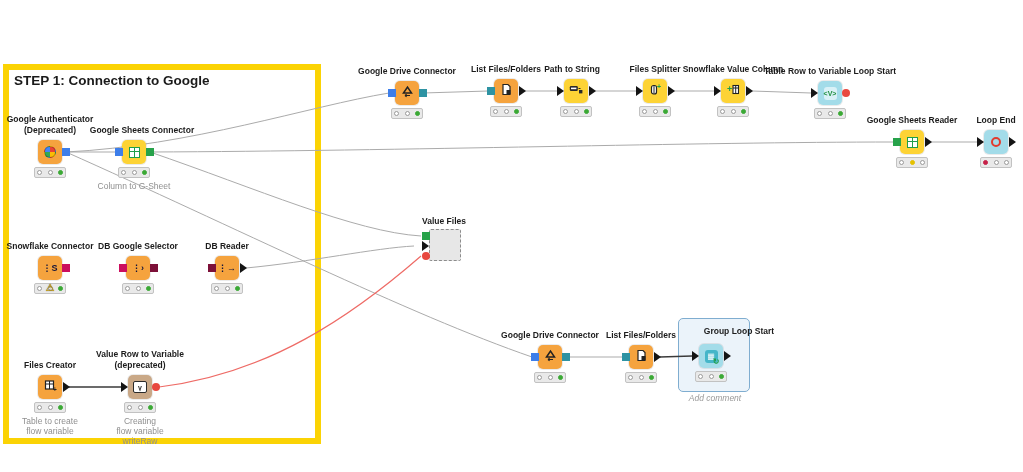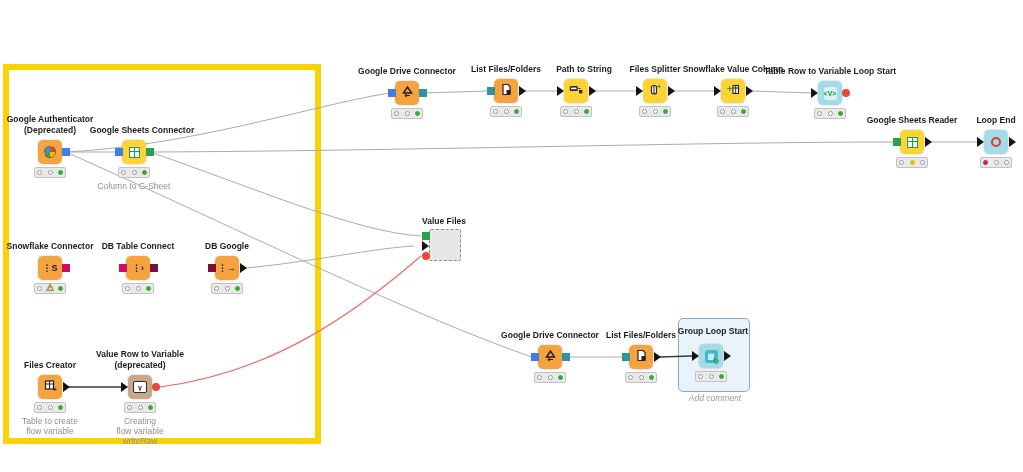--- a/index.html
+++ b/index.html
@@ -42,22 +42,23 @@
   .vloopicon{width:13px;height:13px;border-radius:3px;background:#d9f1f7;color:#1e8e3e;font-weight:bold;
              font-size:7px;display:flex;align-items:center;justify-content:center;}
   .tr2vicon{width:12px;height:10px;border:1.4px solid #2a2a2a;border-radius:2px;background:#fff;
             color:#2a2a2a;font-size:7px;font-weight:bold;display:flex;align-items:center;justify-content:center;}
 </style>
 </head>
 <body>
 
 <div id="canvas" style="width: 1023px; height: 472px;">
     <div class="step-box" style="left: 3px; top: 64px; width: 306px; height: 368px; border: 6px solid rgb(251, 211, 4);"></div>
+    <div class="step-title" style="left: 14px; top: 73px;">STEP 1: Connection to Google</div>
     <div class="group-box" style="left: 678px; top: 318px; width: 70px; height: 72px; background: rgb(235, 243, 250); border-color: rgb(127, 173, 208);"></div>
-    <div class="group-label" style="left: 713px; top: 326px;">Group Loop Start</div>
+    <div class="group-label" style="left: 739px; top: 326px;">Group Loop Start</div>
     <div class="add-comment" style="left: 715px; top: 393px;">Add comment</div>
     <svg id="wires" width="1023" height="472">
       <path d="M66,152 L116,152" fill="none" stroke="#ababab" stroke-width="1"></path>
       <path d="M66,152 C190,146 310,106 389,93" fill="none" stroke="#ababab" stroke-width="1"></path>
       <path d="M66,152 C230,225 410,315 532,357" fill="none" stroke="#ababab" stroke-width="1"></path>
       <path d="M150,152 C400,151 700,142 894,142" fill="none" stroke="#ababab" stroke-width="1"></path>
       <path d="M150,152 C255,188 355,232 421,236" fill="none" stroke="#ababab" stroke-width="1"></path>
       <path d="M246,268 C310,262 375,248 414,246" fill="none" stroke="#ababab" stroke-width="1"></path>
       <path d="M159,387 C268,374 352,316 421,256" fill="none" stroke="#ee6b66" stroke-width="1.2"></path>
       <path d="M423,93 L488,91" fill="none" stroke="#ababab" stroke-width="1"></path>
@@ -138,21 +139,21 @@
     <div class="node" style="left: 564px; top: 79px; background: rgb(253, 211, 53);">
       <div><svg width="14" height="13">
           <rect x="0.8" y="3" width="8" height="5" rx="1.2" fill="#2a2a2a"></rect>
           <rect x="2" y="4.6" width="5.4" height="1.6" fill="#fff"></rect>
           <path d="M9.5,5.5 h2" stroke="#222" stroke-width="1"></path>
           <rect x="10" y="7" width="3.4" height="3.4" fill="#2a2a2a"></rect>
         </svg></div>
     </div>
     <div class="port port-tri" style="left: 557px; top: 86px;"></div>
     <div class="port port-tri" style="left: 589px; top: 86px;"></div>
-    <div class="node-label" style="left: 584px; top: 64px; text-align: right;">
+    <div class="node-label" style="left: 572px; top: 64px; text-align: right;">
       <div>Path to String</div>
     </div>
     <div class="traffic" style="left: 576px; top: 106px;">
       <div class="dot"></div>
       <div class="dot"></div>
       <div class="dot" style="background: rgb(59, 169, 53); border-color: rgb(59, 169, 53);"></div>
     </div>
     <div class="node" style="left: 643px; top: 79px; background: rgb(253, 211, 53);">
       <div><svg width="13" height="13">
           <rect x="2.5" y="2.5" width="5" height="8.5" rx="2" fill="#fff" stroke="#222" stroke-width="1.2"></rect>
@@ -249,36 +250,36 @@
     </div>
     <div class="warn-ico" style="left: 50px; top: 288px;">⚠</div>
     <div class="node" style="left: 126px; top: 256px; background: rgb(245, 163, 62);">
       <div>
         <div class="mini dbtxt">⋮›</div>
       </div>
     </div>
     <div class="port port-square" style="background: rgb(203, 14, 94); left: 119px; top: 264px;"></div>
     <div class="port port-square" style="background: rgb(124, 16, 56); left: 150px; top: 264px;"></div>
     <div class="node-label" style="left: 138px; top: 241px;">
-      <div>DB Table Connect</div>
+      <div>DB Google Selector</div>
     </div>
     <div class="traffic" style="left: 138px; top: 283px;">
       <div class="dot"></div>
       <div class="dot"></div>
       <div class="dot" style="background: rgb(59, 169, 53); border-color: rgb(59, 169, 53);"></div>
     </div>
     <div class="node" style="left: 215px; top: 256px; background: rgb(245, 163, 62);">
       <div>
         <div class="mini dbtxt">⋮→</div>
       </div>
     </div>
     <div class="port port-square" style="background: rgb(124, 16, 56); left: 208px; top: 264px;"></div>
     <div class="port port-tri" style="left: 240px; top: 263px;"></div>
     <div class="node-label" style="left: 227px; top: 241px;">
-      <div>DB Google</div>
+      <div>DB Reader</div>
     </div>
     <div class="traffic" style="left: 227px; top: 283px;">
       <div class="dot"></div>
       <div class="dot"></div>
       <div class="dot" style="background: rgb(59, 169, 53); border-color: rgb(59, 169, 53);"></div>
     </div>
     <div class="node" style="left: 38px; top: 375px; background: rgb(245, 163, 62);">
       <div><svg width="13" height="13">
           <rect x="1.5" y="2" width="8" height="8" fill="#fff" stroke="#222" stroke-width="1.2"></rect>
           <line x1="1.5" y1="5" x2="9.5" y2="5" stroke="#222" stroke-width="1"></line>

